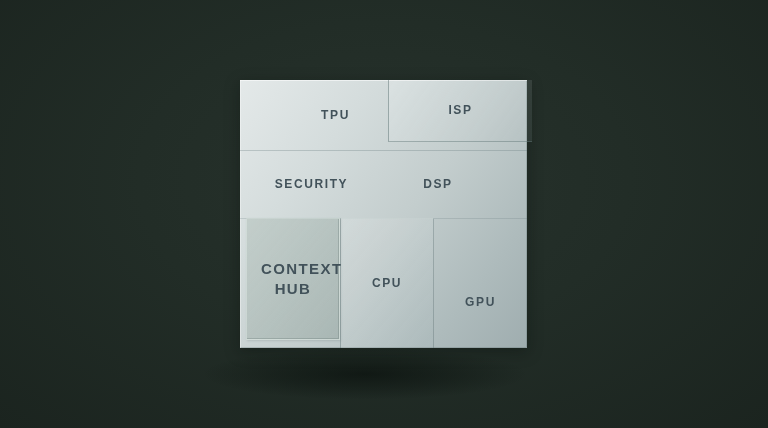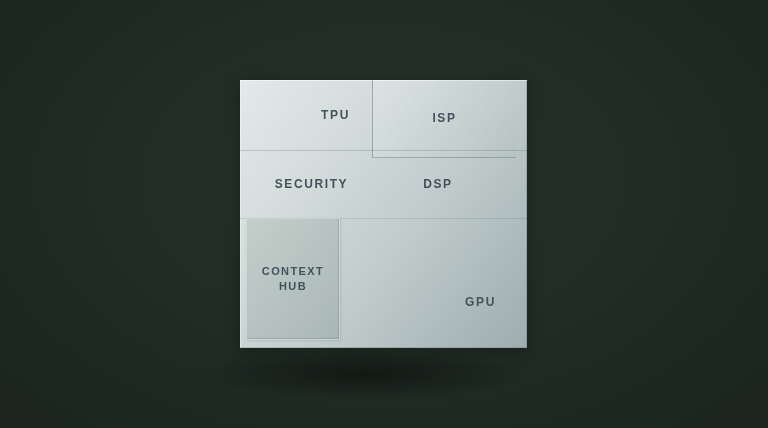--- a/index.html
+++ b/index.html
@@ -49,39 +49,39 @@
   .block-label {
     color: #42525a;
     font-size: 12px;
     font-weight: bold;
     letter-spacing: 1.6px;
     text-align: center;
     line-height: 1.35;
   }
   
   .block-tpu      { left: 0;     top: 0;    width: 143px; height: 70px; padding-left: 48px; }
-  .block-isp      { left: 132px; top: 0;    width: 144px; height: 78px;
+  .block-isp      { left: 148px; top: 0;    width: 144px; height: 62px;
                     border-left: 1px solid rgba(92,112,114,0.45);
                     border-bottom: 1px solid rgba(92,112,114,0.45);
                     background: linear-gradient(125deg, rgba(255,255,255,0.18), rgba(160,178,180,0.12)); }
   
   .row-divider-1  { position: absolute; left: 0; top: 70px; width: 287px; height: 1px;
                     background: rgba(100,120,122,0.30); }
   .block-security { left: 0;     top: 70px; width: 143px; height: 68px; }
   .block-dsp      { left: 126px; top: 70px; width: 144px; height: 68px; }
   .row-divider-2  { position: absolute; left: 0; top: 138px; width: 287px; height: 1px;
                     background: rgba(100,120,122,0.22); }
   
   .block-context-hub {
     left: 6px;  top: 138px; width: 94px; height: 122px;
     background: linear-gradient(130deg, rgba(178,192,186,0.55), rgba(142,160,154,0.45));
     border: 1px solid rgba(235,243,240,0.45);
     box-shadow: inset -1px -1px 0 rgba(80,100,96,0.25), 1px 1px 2px rgba(70,90,86,0.18);
   }
-  .block-context-hub .block-label { font-size: 11px; letter-spacing: 1.4px; max-width: 64px; }
+  .block-context-hub .block-label { font-size: 15px; letter-spacing: 1.4px; max-width: 64px; }
   .block-cpu {
     left: 100px; top: 138px; width: 94px; height: 130px;
     border-left: 1px solid rgba(92,112,114,0.40);
     border-right: 1px solid rgba(92,112,114,0.40);
     border-top: 1px solid rgba(235,243,240,0.40);
     background: linear-gradient(130deg, rgba(255,255,255,0.14), rgba(160,178,180,0.10));
   }
   .block-gpu { left: 194px; top: 138px; width: 93px; height: 168px; }
 </style>
 </head>
@@ -110,19 +110,22 @@
     <div class="block block-dsp">
       <span class="block-label">DSP</span>
     </div>
 
     <div class="row-divider-2"></div>
 
     <div class="block block-context-hub">
       <span class="block-label">CONTEXT HUB</span>
     </div>
 
+    <div class="block block-cpu">
+      <span class="block-label">CPU</span>
+    </div>
 
     <div class="block block-gpu">
       <span class="block-label">GPU</span>
     </div>
 
   </div>
 </div>
 
 </body></html>

